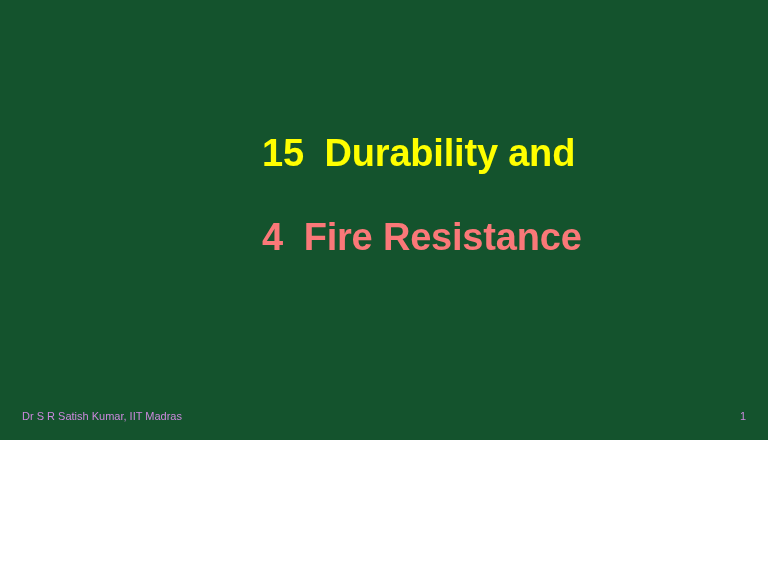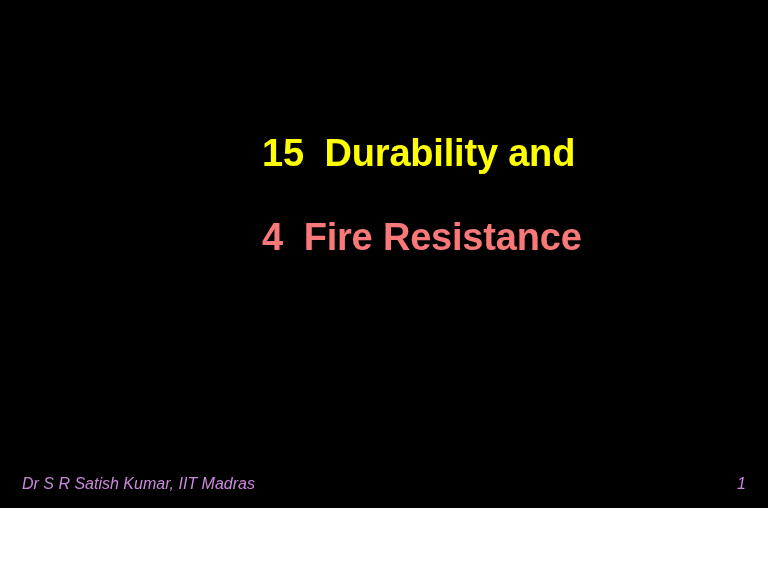--- a/index.html
+++ b/index.html
@@ -10,22 +10,22 @@
   body {
     width: 768px;
     height: 576px;
     overflow: hidden;
     font-family: "Liberation Sans", sans-serif;
   }
 
   #slide {
     position: relative;
     width: 768px;
-    height: 508px;
-    background: #000000;
+    height: 440px;
+    background: #14532d;
     overflow: hidden;
   }
 
   
   #title-block {
     position: absolute;
     left: 262px;
     top: 130px;
     width: 460px;
   }
@@ -59,26 +59,25 @@
     bottom: 15px;
     height: 18px;
     padding: 0 22px 0 22px;
     box-sizing: border-box;
     display: flex;
     align-items: center;
     justify-content: space-between;
   }
 
   .footer-text {
-    font-size: 16px;
+    font-size: 11px;
     font-weight: normal;
     line-height: 18px;
     color: #CC88DD;
     white-space: pre;
-    font-style: italic;
   }
 
   #footer-page-number {
     text-align: right;
     min-width: 20px;
   }
 </style>
 </head>
 <body>
 

